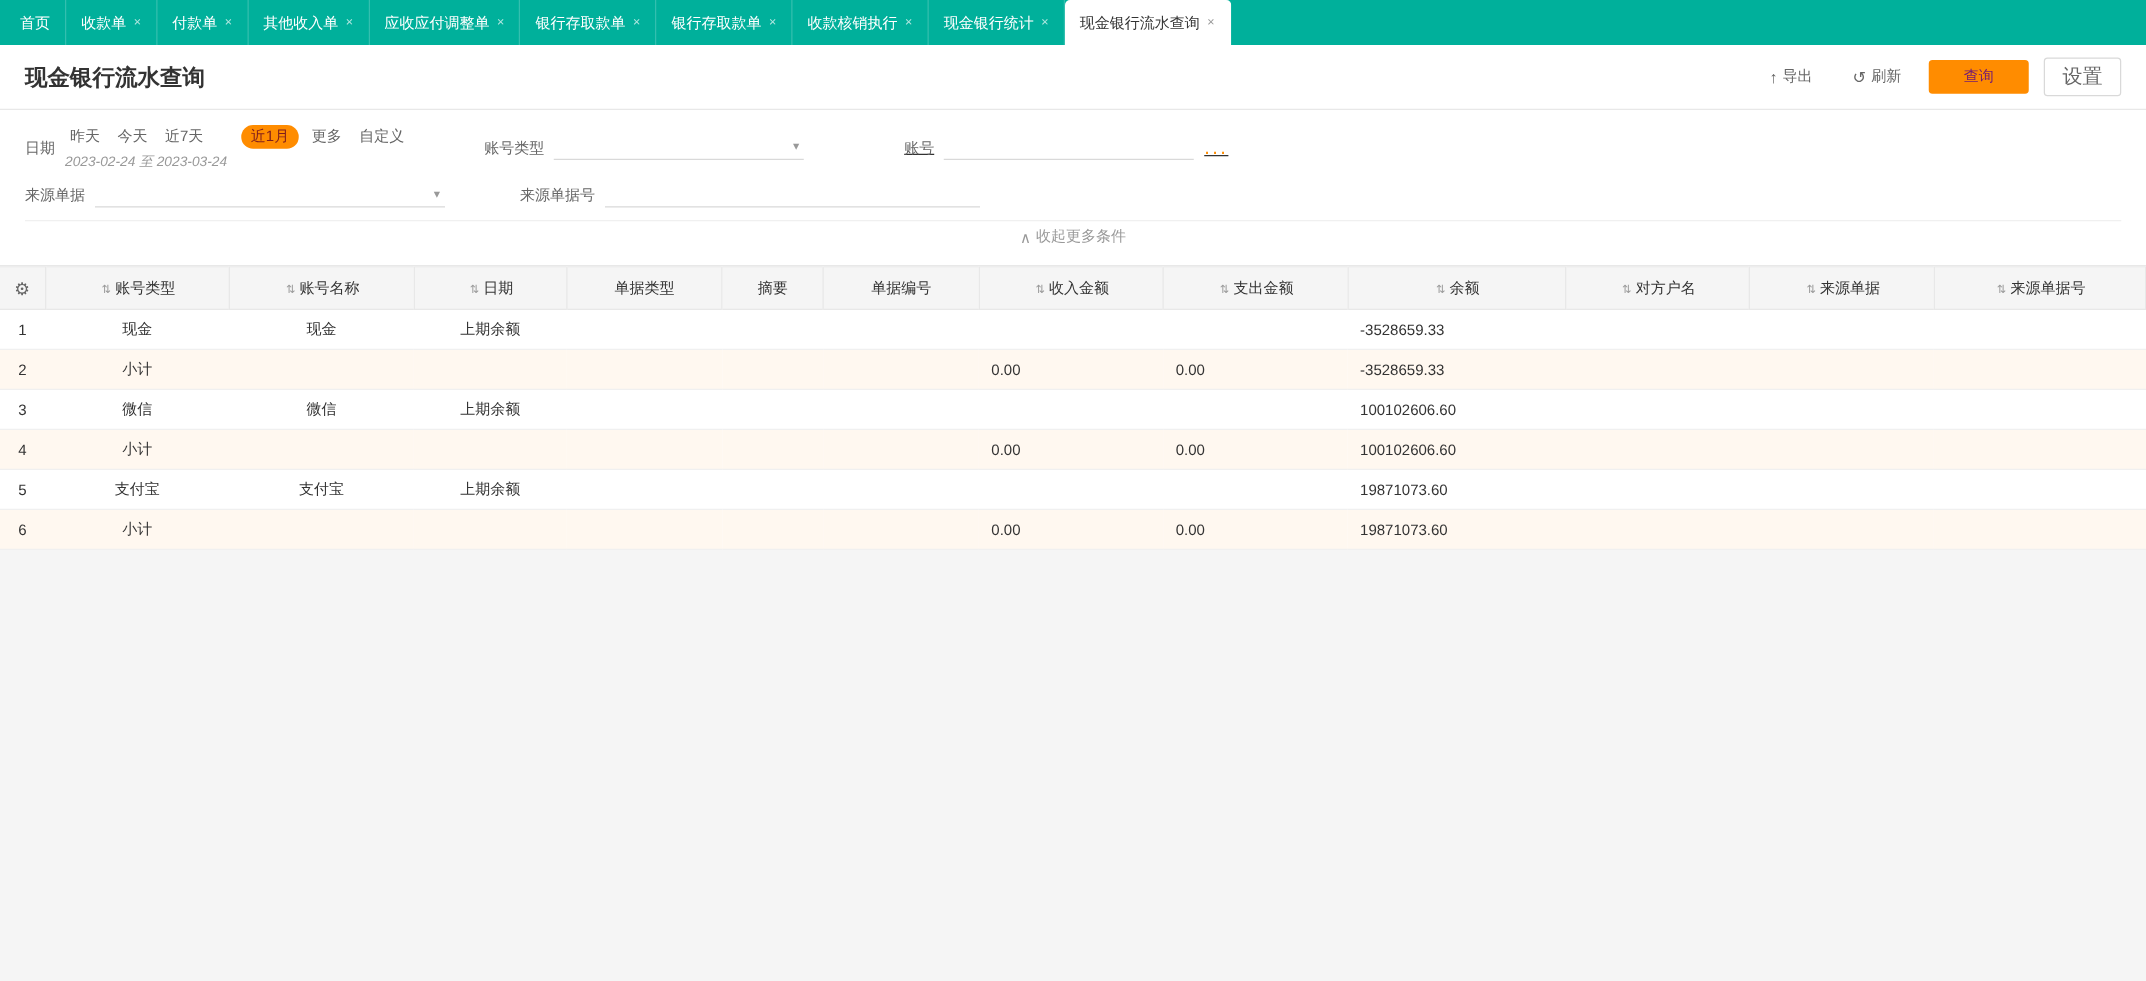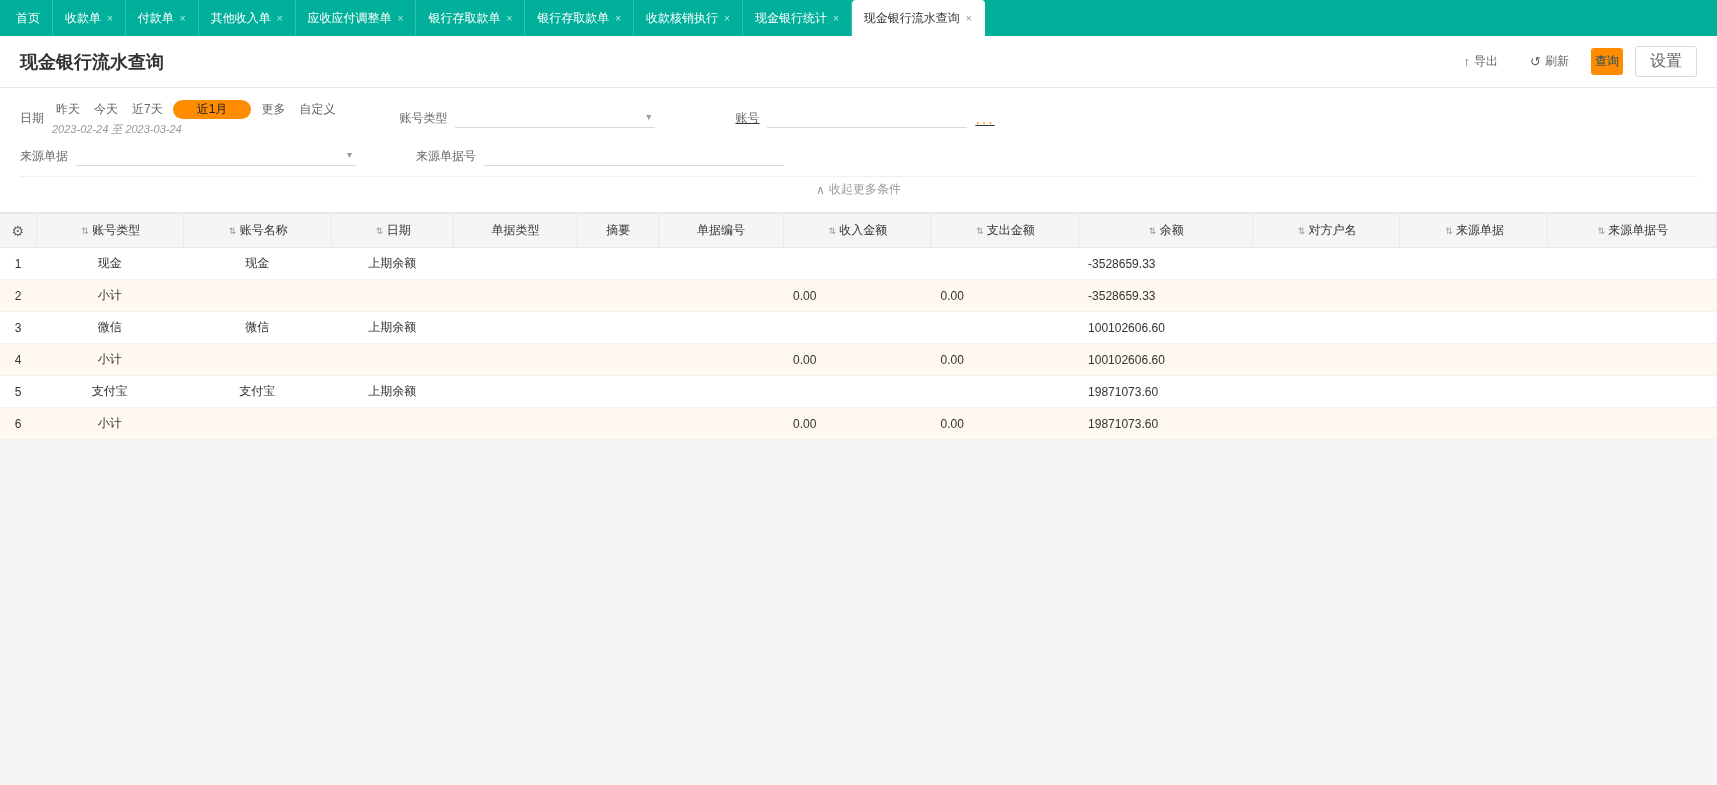--- a/index.html
+++ b/index.html
@@ -59,24 +59,24 @@
       gap: 4px;
       padding: 4px 10px;
       font-size: 12px;
       cursor: pointer;
       border: none;
       background: none;
       color: #666;
     }
     .btn-primary {
       background: #ff8c00;
-      color: #0c4a6e;
+      color: #701a75;
       border: none;
       border-radius: 3px;
-      padding: 5px 4px;
+      padding: 5px 28px;
       font-size: 12px;
       cursor: pointer;
     }
     .btn-default {
       background: #fff;
       color: #666;
       border: 1px solid #d9d9d9;
       border-radius: 3px;
       padding: 4px 14px;
       font-size: 16px;
@@ -111,23 +111,24 @@
       gap: 6px;
     }
     .date-btn {
       color: #666;
       font-size: 12px;
       cursor: pointer;
       padding: 1px 4px;
     }
     .date-btn.active {
       background: #ff8c00;
-      color: #0f172a;
+      color: #7f1d1d;
       border-radius: 10px;
-      padding: 1px 24px;
+      padding: 1px 8px;
+      margin-left: 20px;
     }
     .date-range {
       font-size: 11px;
       color: #999;
       font-style: italic;
     }
     .select-input {
       border: none;
       border-bottom: 1px solid #d9d9d9;
       padding: 2px 24px 2px 4px;

